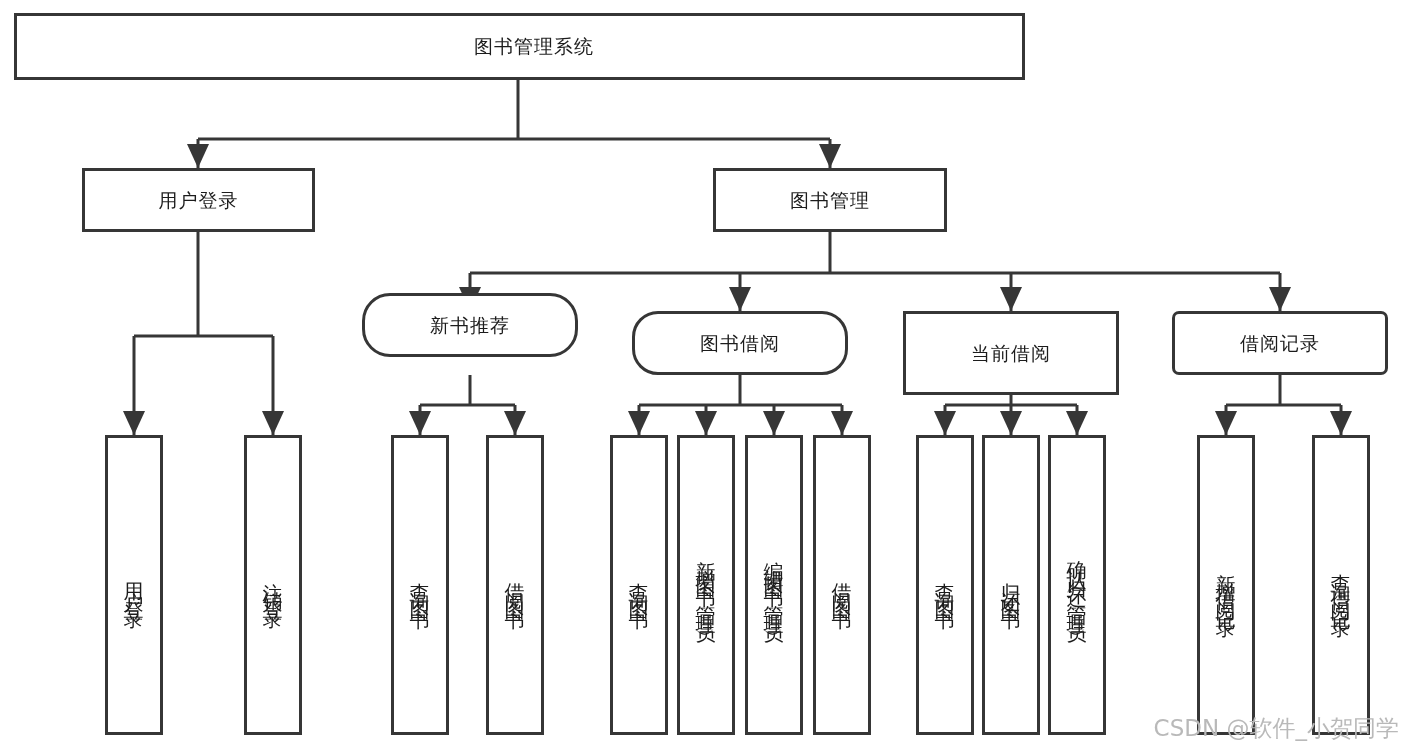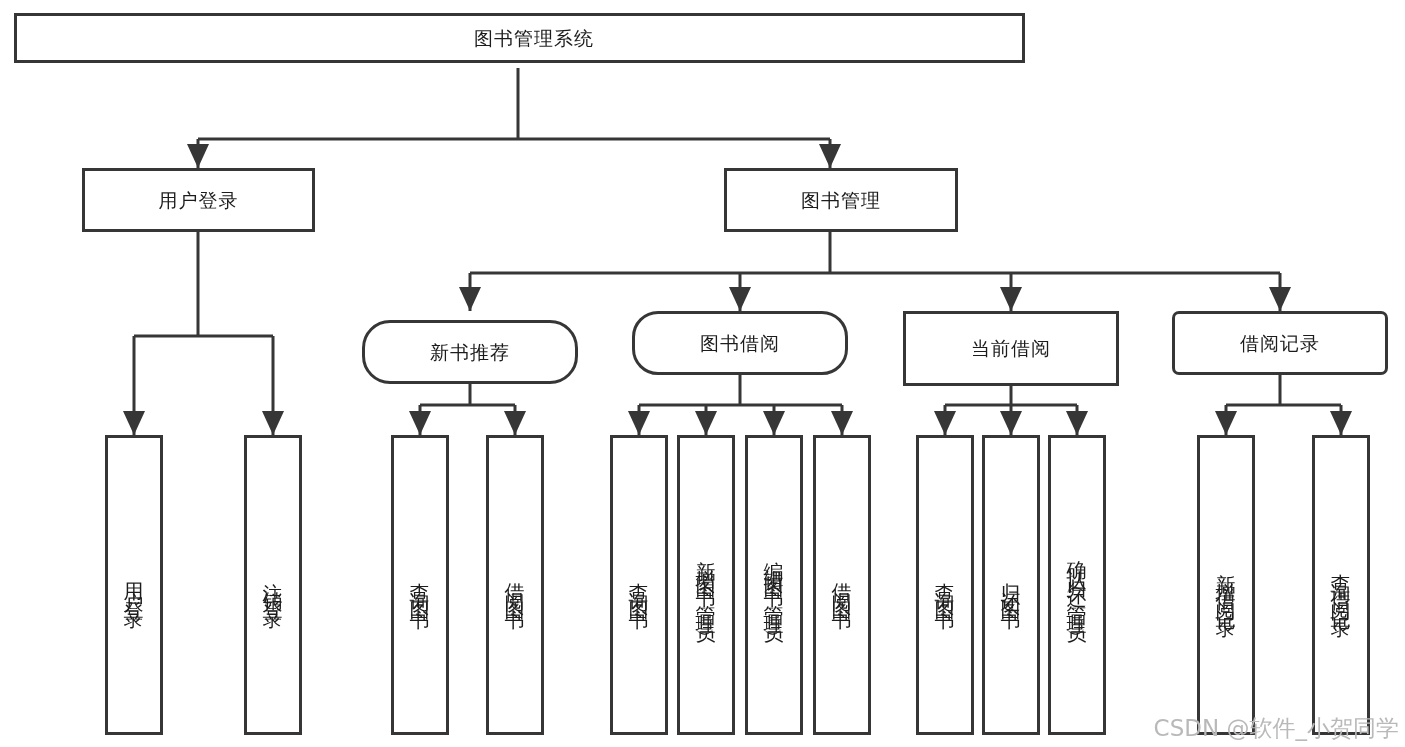--- a/index.html
+++ b/index.html
@@ -73,28 +73,28 @@
     <use href="#ah" transform="translate(706,435)"></use>
     <use href="#ah" transform="translate(774,435)"></use>
     <use href="#ah" transform="translate(842,435)"></use>
     <use href="#ah" transform="translate(945,435)"></use>
     <use href="#ah" transform="translate(1011,435)"></use>
     <use href="#ah" transform="translate(1077,435)"></use>
     <use href="#ah" transform="translate(1226,435)"></use>
     <use href="#ah" transform="translate(1341,435)"></use>
   </svg>
 
-  <div class="node h" style="left:14px; top:13px; width:1011px; height:50px;padding-left:29px;">图书管理系统</div>
+  <div class="node h" style="left:14px; top:13px; width:1011px; height:67px;padding-left:29px;">图书管理系统</div>
 
   <div class="node h" style="left:82px; top:168px; width:233px; height:64px;">用户登录</div>
-  <div class="node h" style="left:713px; top:168px; width:234px; height:64px;margin-left:11px;">图书管理</div>
+  <div class="node h" style="left:713px; top:168px; width:234px; height:64px;">图书管理</div>
 
-  <div class="node h" style="left:362px; top:320px; width:216px; height:64px;border-radius:28px;">新书推荐</div>
+  <div class="node h" style="left:362px; top:293px; width:216px; height:64px;border-radius:28px;">新书推荐</div>
   <div class="node h" style="left:632px; top:311px; width:216px; height:64px;border-radius:26px;">图书借阅</div>
-  <div class="node h" style="left:903px; top:311px; width:216px; height:75px;">当前借阅</div>
+  <div class="node h" style="left:903px; top:311px; width:216px; height:84px;">当前借阅</div>
   <div class="node h" style="left:1172px; top:311px; width:216px; height:64px;border-radius:7px;">借阅记录</div>
 
   <div class="node v" style="left:105px; top:435px; width:58px; height:300px;">用户登录</div>
   <div class="node v" style="left:244px; top:435px; width:58px; height:300px;">注销登录</div>
 
   <div class="node v" style="left:391px; top:435px; width:58px; height:300px;">查询图书</div>
   <div class="node v" style="left:486px; top:435px; width:58px; height:300px;">借阅图书</div>
 
   <div class="node v" style="left:610px; top:435px; width:58px; height:300px;">查询图书</div>
   <div class="node v" style="left:677px; top:435px; width:58px; height:300px;">新增图书（管理员）</div>

